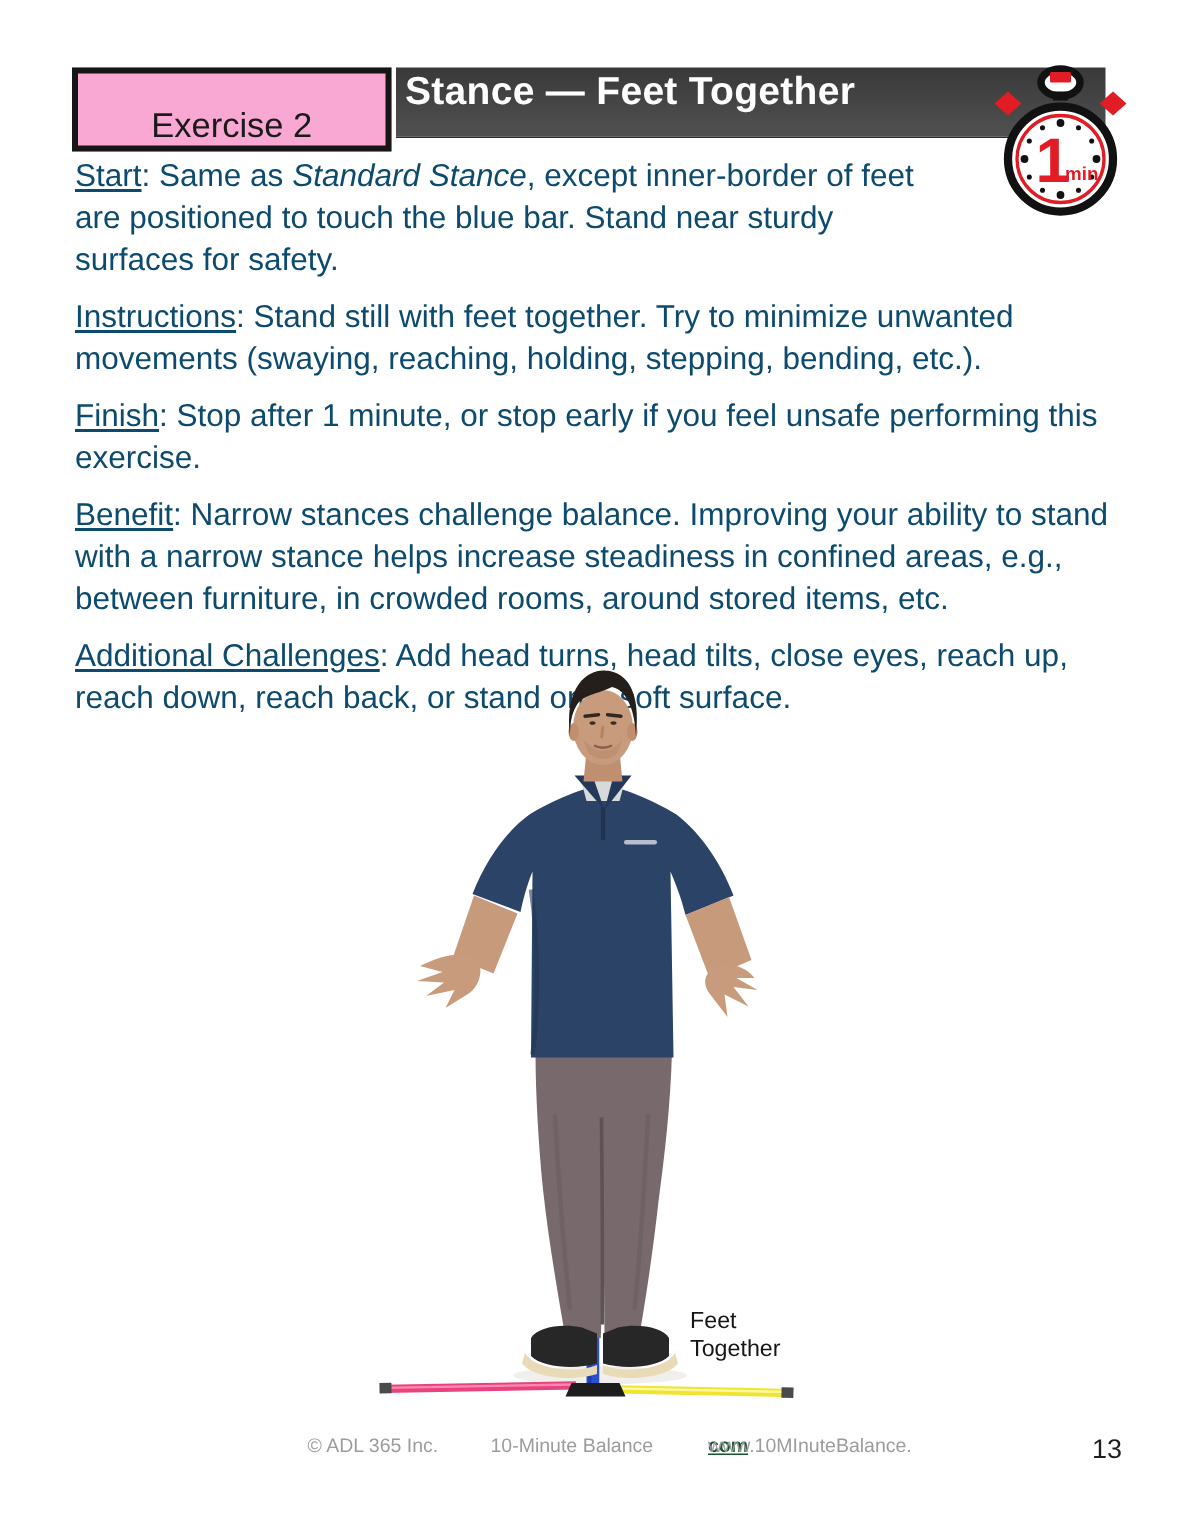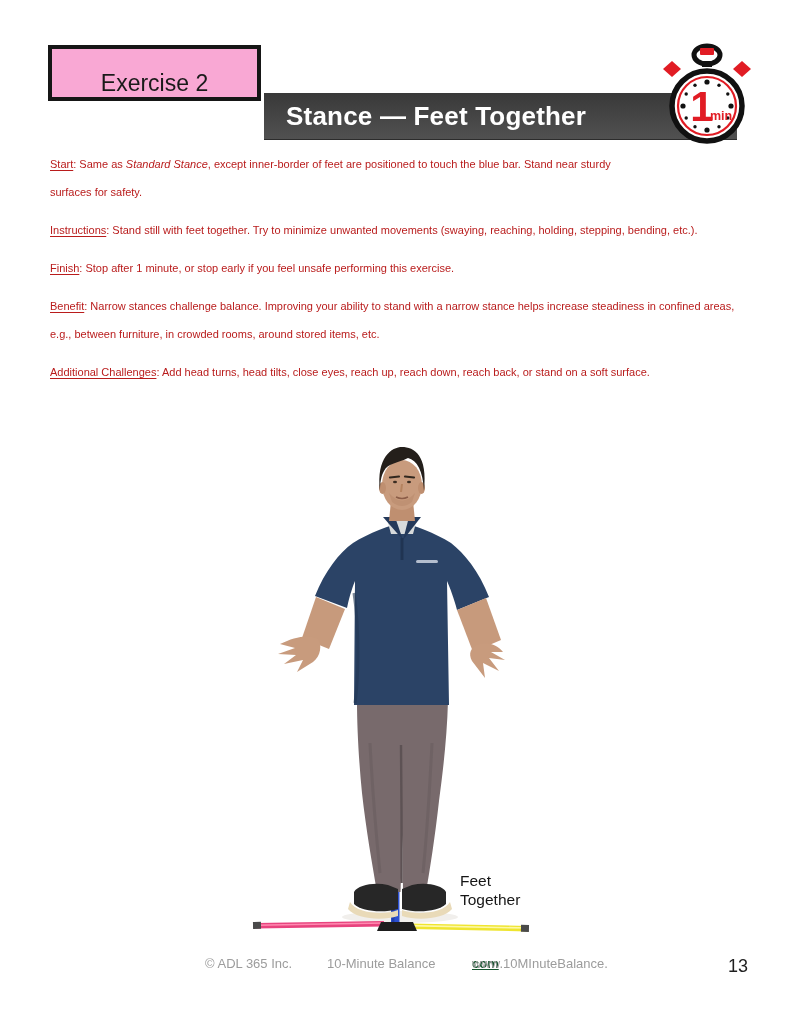--- a/index.html
+++ b/index.html
@@ -12,31 +12,30 @@
   .exercise-box {
     position:absolute; left:48px; top:45px; width:213px; height:56px;
     background:#f9a8d4; border:4px solid #161616;
     display:flex; align-items:flex-end; justify-content:center;
     font-size:23px; color:#1a1a1a;
   }
   .title-banner {
     position:absolute; left:264px; top:45px; width:473px; height:47px;
     background:linear-gradient(180deg,#393939 0%, #464646 55%, #515151 100%);
     border-bottom:1px solid #2c2c2c;
-    display:flex; align-items:center;
-    padding-left:22px;
+    display:flex; align-items:flex-start;
+    padding-left:6px;
     font-size:26px; font-weight:bold; color:#ffffff;
     letter-spacing:0.2px;
-    margin-top:48px;
   }
   .timer { position:absolute; left:661px; top:42px; width:92px; height:110px; }
   
   .content {
     position:absolute; left:50px; top:104px; width:706px;
-    font-size:11px; line-height:28px; color:#b91c1c;margin-top:46px;
+    font-size:21px; line-height:28px; color:#0c4a6e;
   }
   .content p { margin:0 0 10px 0; }
   .content p.first { padding-right:118px; }
   .sec-label { text-decoration:underline; text-underline-offset:2px; }
   .ital { font-style:italic; }
   
   .photo { position:absolute; left:250px; top:443px; width:300px; height:500px; }
   .photo svg { display:block; width:300px; height:500px; }
   .caption {
     position:absolute; left:460px; top:871px;

